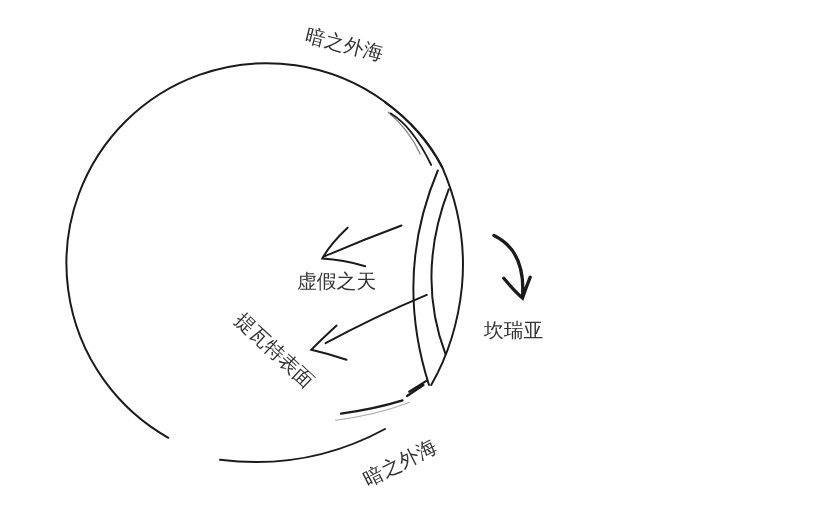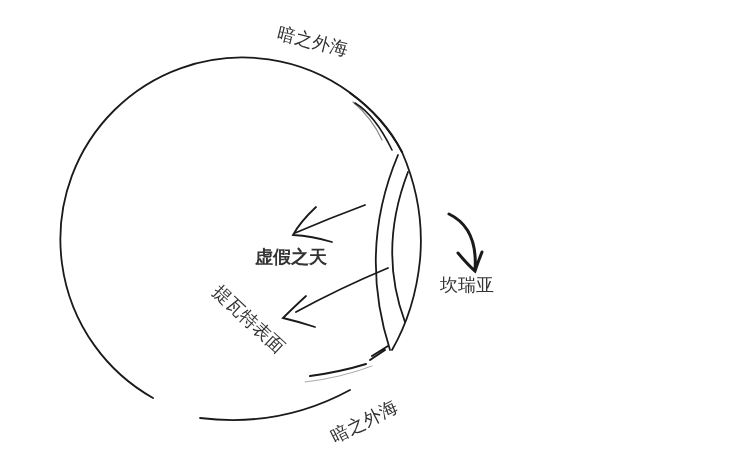--- a/index.html
+++ b/index.html
@@ -32,19 +32,19 @@
     <path stroke-width="1.8" d="M 365 205 Q 330 218 295 233 M 316 207 Q 300 222 293 235 Q 312 236 332 242"></path>
 
     <path stroke-width="1.8" d="M 388 268 Q 340 288 296 312 M 306 296 Q 293 308 283 318 Q 300 322 315 327"></path>
 
     <path stroke-width="3" d="M 449 214 Q 478 228 475 270 M 458 253 Q 468 265 475 271 Q 478 262 482 252"></path>
   </g>
 </svg>
 
 <div class="lbl" style="left:280px; top:24px; transform:rotate(14deg);">暗之外海</div>
 
-<div class="lbl" style="left:255px; top:248px;font-weight:bold;">虚假之天</div>
+<div class="lbl" style="left:270px; top:248px;">虚假之天</div>
 
 <div class="lbl" style="left:222px; top:282px; transform:rotate(43deg);">提瓦特表面</div>
 
-<div class="lbl" style="left:440px; top:276px;">坎瑞亚</div>
+<div class="lbl" style="left:440px; top:292px;">坎瑞亚</div>
 
 <div class="lbl" style="left:328px; top:430px; transform:rotate(-27deg);">暗之外海</div>
 
 </body></html>

